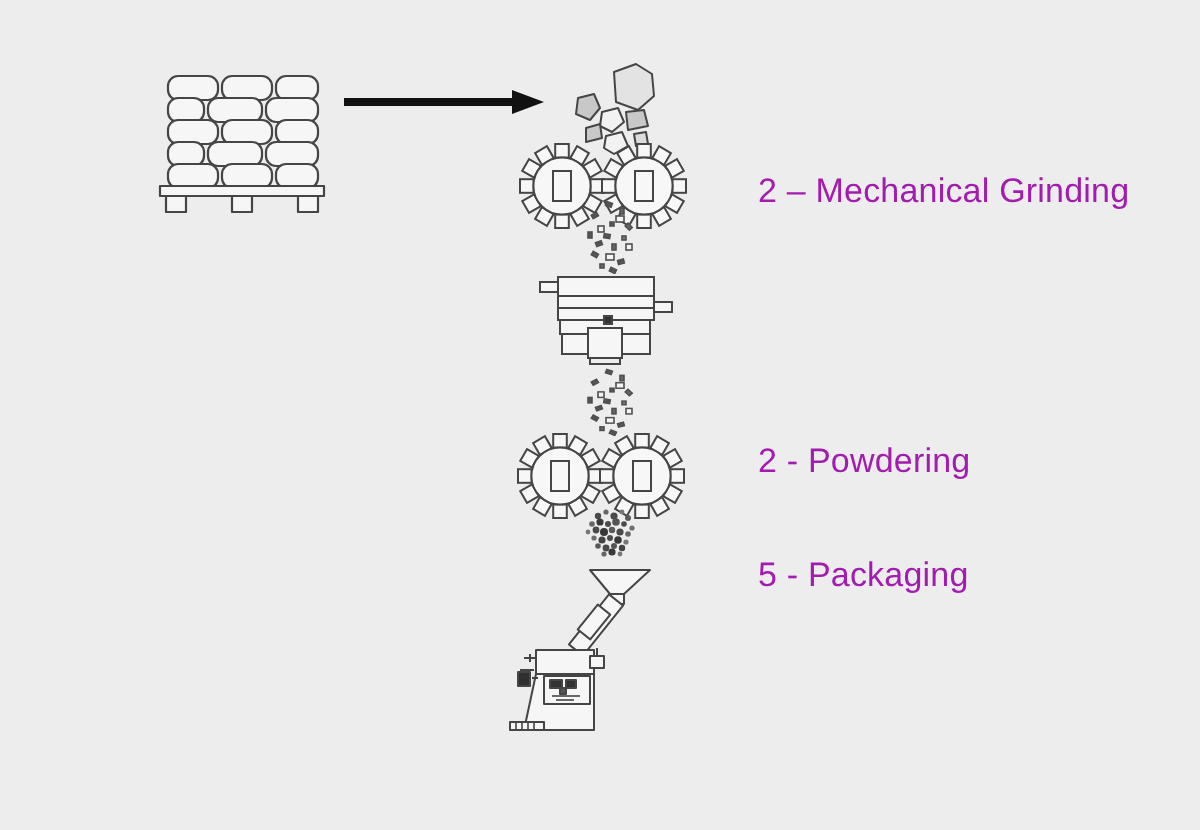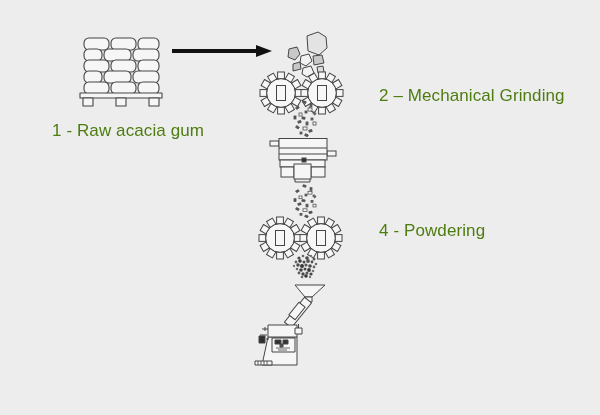--- a/index.html
+++ b/index.html
@@ -8,21 +8,21 @@
     width:600px;height:415px;
     background:#ededed;
     overflow:hidden;
     font-family:"Liberation Sans", sans-serif;
   }
   .abs{position:absolute;}
   .step-label{
     position:absolute;
     font-size:17px;
     line-height:20px;
-    color:#4d7c0f;
+    color:#a21caf;
     white-space:nowrap;
     letter-spacing:0.1px;
   }
   svg{display:block;}
 </style>
 </head>
 <body>
 
 <div class="stage">
 
@@ -224,17 +224,17 @@
 
         <path d="M14,58 h3 M8,54 h7" fill="none"></path>
         <rect x="7" y="55" width="6" height="7" fill="#2f2f2f"></rect>
 
         <rect x="3" y="80" width="17" height="4"></rect>
         <path d="M6,80 v4 M9,80 v4 M12,80 v4 M15,80 v4" fill="none" stroke-width="0.8"></path>
       </g>
     </svg>
   </div>
 
-  <div class="step-label" style="left:52px;top:121px;">1 - Raw acacia gum</div>
   <div class="step-label" style="left:379px;top:86px;">2 – Mechanical Grinding</div>
-  <div class="step-label" style="left:379px;top:221px;">4 - Powdering</div>
+  <div class="step-label" style="left:379px;top:221px;">2 - Powdering</div>
+  <div class="step-label" style="left:379px;top:278px;">5 - Packaging</div>
 
 </div>
 
 </body></html>

